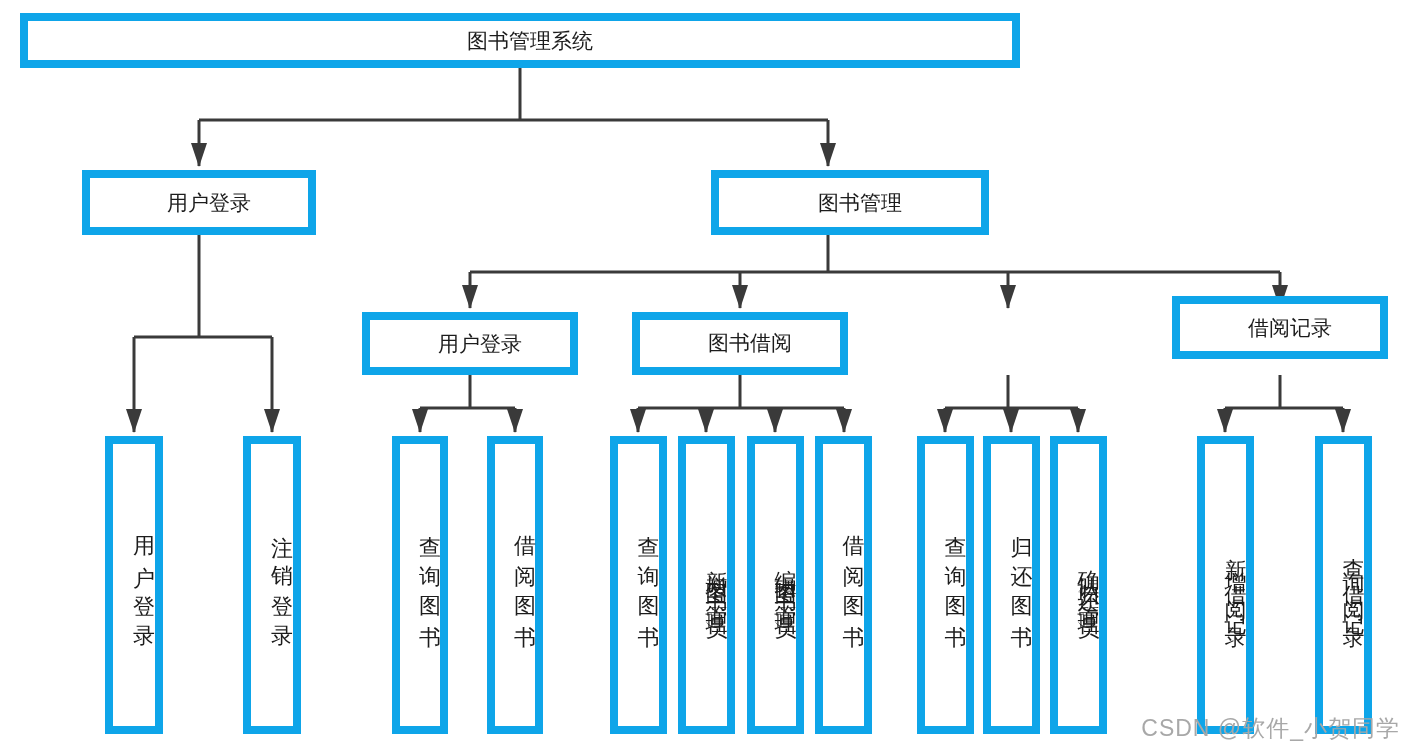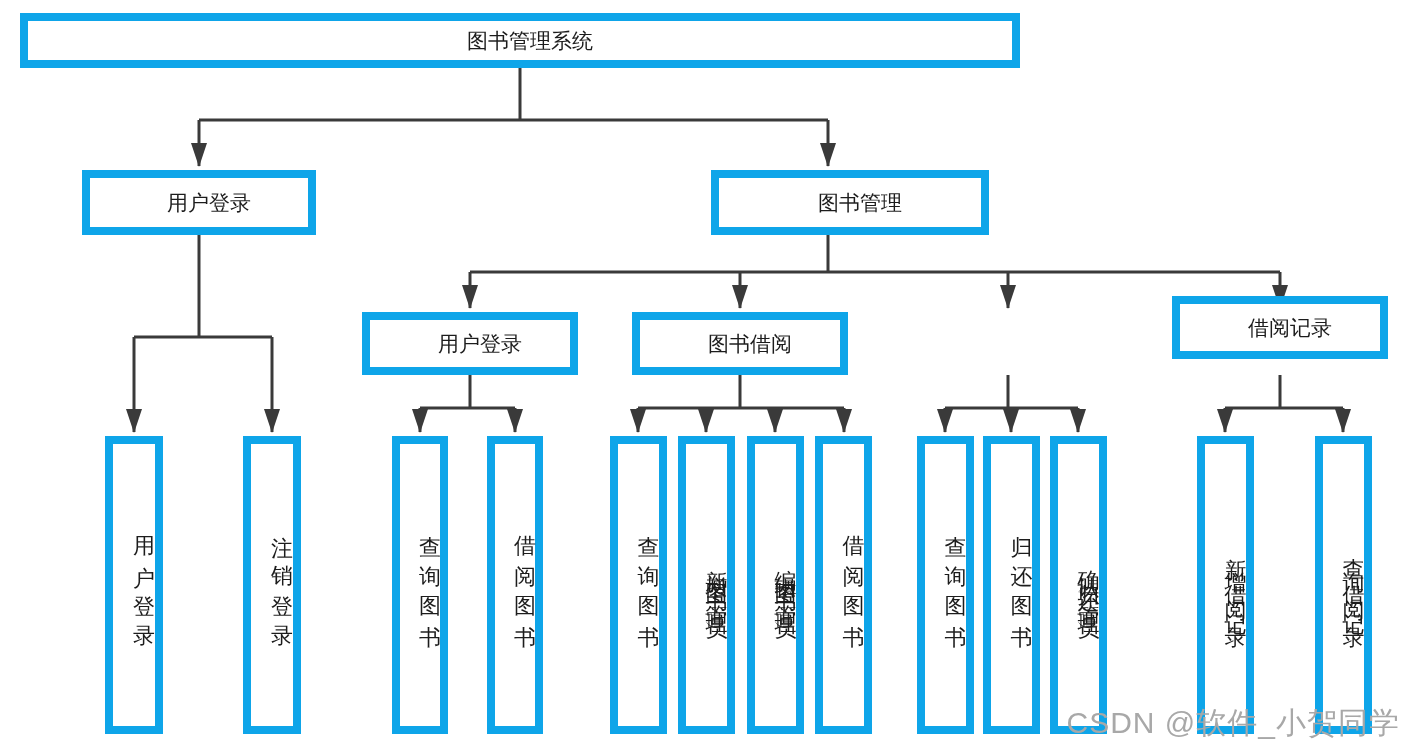--- a/index.html
+++ b/index.html
@@ -32,34 +32,34 @@
   }
   .ls-l{letter-spacing:30px;margin-top:-15px;}
   .ls-m{letter-spacing:14px;margin-top:-7px;}
   .ls-s{letter-spacing:7px;margin-top:-4px;}
 
   
   .p-root {left:20px;  top:13px;  width:1000px;height:55px;}
   .p-l2a  {left:82px;  top:170px; width:234px; height:65px;}
   .p-l2b  {left:711px; top:170px; width:278px; height:65px;}
   .p-l3a  {left:362px; top:312px; width:216px; height:63px;}
-  .p-l3b  {left:632px; top:312px; width:216px; height:63px;}
+  .p-l3b  {left:632px; top:312px; width:216px; height:63px;font-family:Liberation Serif, serif;}
   .p-l3c  {left:900px; top:312px; width:216px; height:63px;}
   .p-l3d  {left:1172px;top:296px; width:216px; height:63px;}
   .leaf   {top:436px;  height:298px;width:57px;}
   .p-g1a{left:105px;width:58px;} .p-g1b{left:243px;width:58px;}
   .p-g2a{left:392px;width:56px;} .p-g2b{left:487px;width:56px;}
   .p-g3a{left:610px;} .p-g3b{left:678px;} .p-g3c{left:747px;} .p-g3d{left:815px;}
   .p-g4a{left:917px;} .p-g4b{left:983px;} .p-g4c{left:1050px;}
   .p-g5a{left:1197px;} .p-g5b{left:1315px;}
 
   .watermark{
     position:absolute;
     right:5px;bottom:3px;
-    font-size:30px;
+    font-size:23px;
     color:#a8a8a8;
     letter-spacing:1px;
   }
 </style>
 </head>
 <body>
 
 <div class="stage">
 
   <svg class="wires" viewBox="0 0 1405 747" xmlns="http://www.w3.org/2000/svg">

